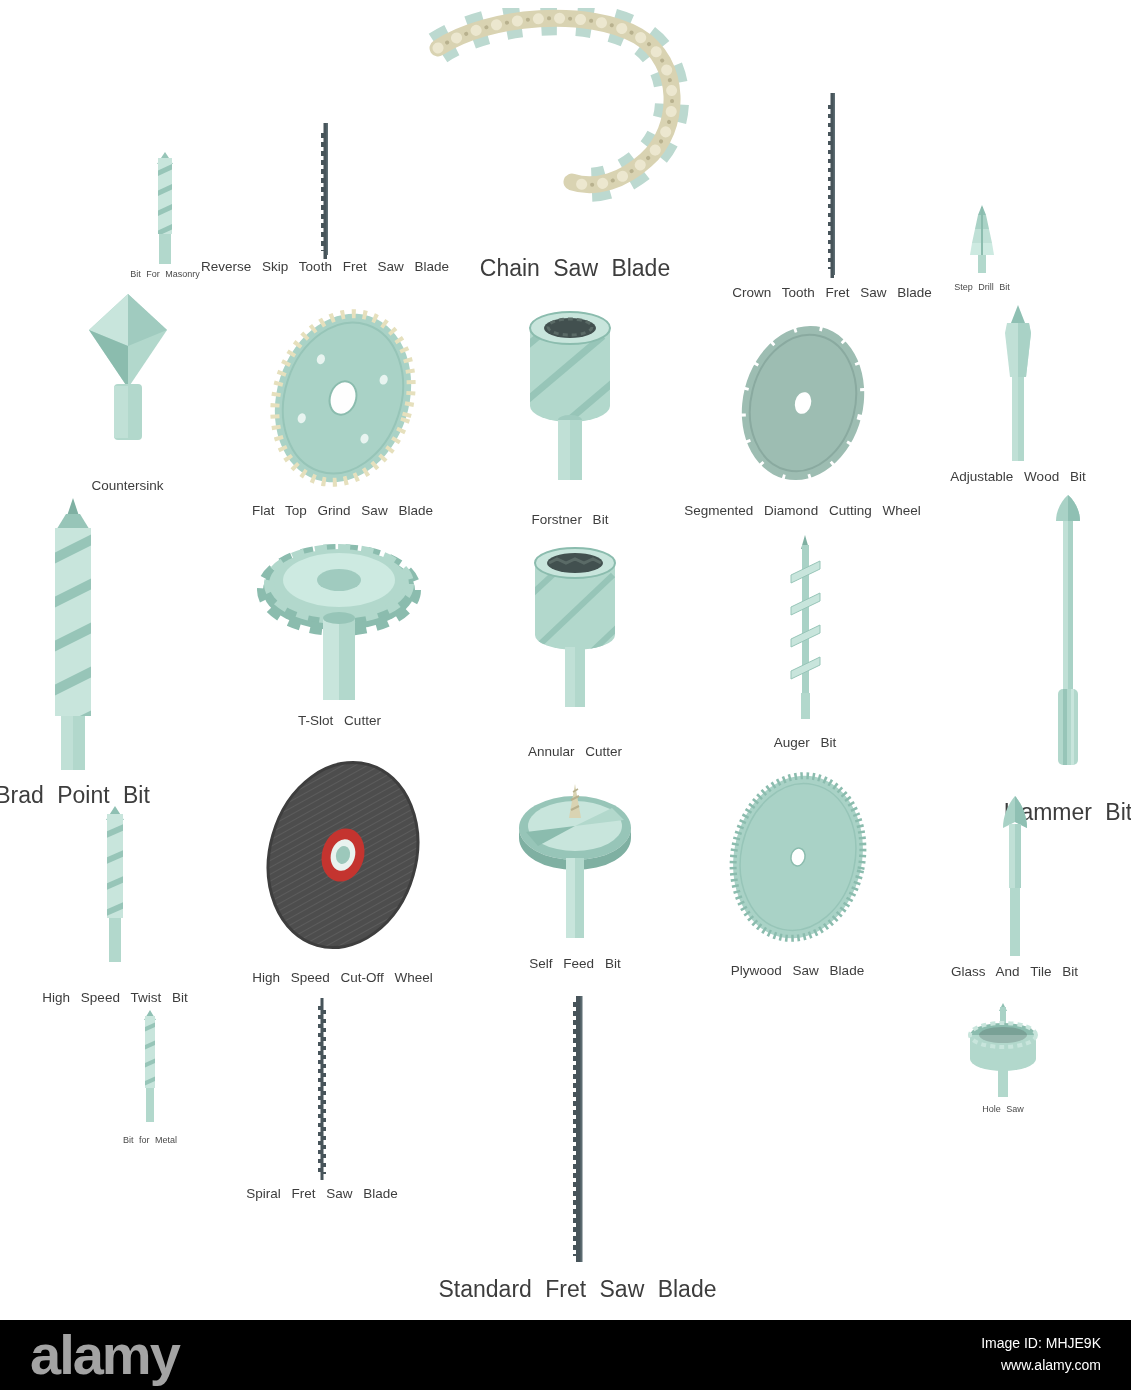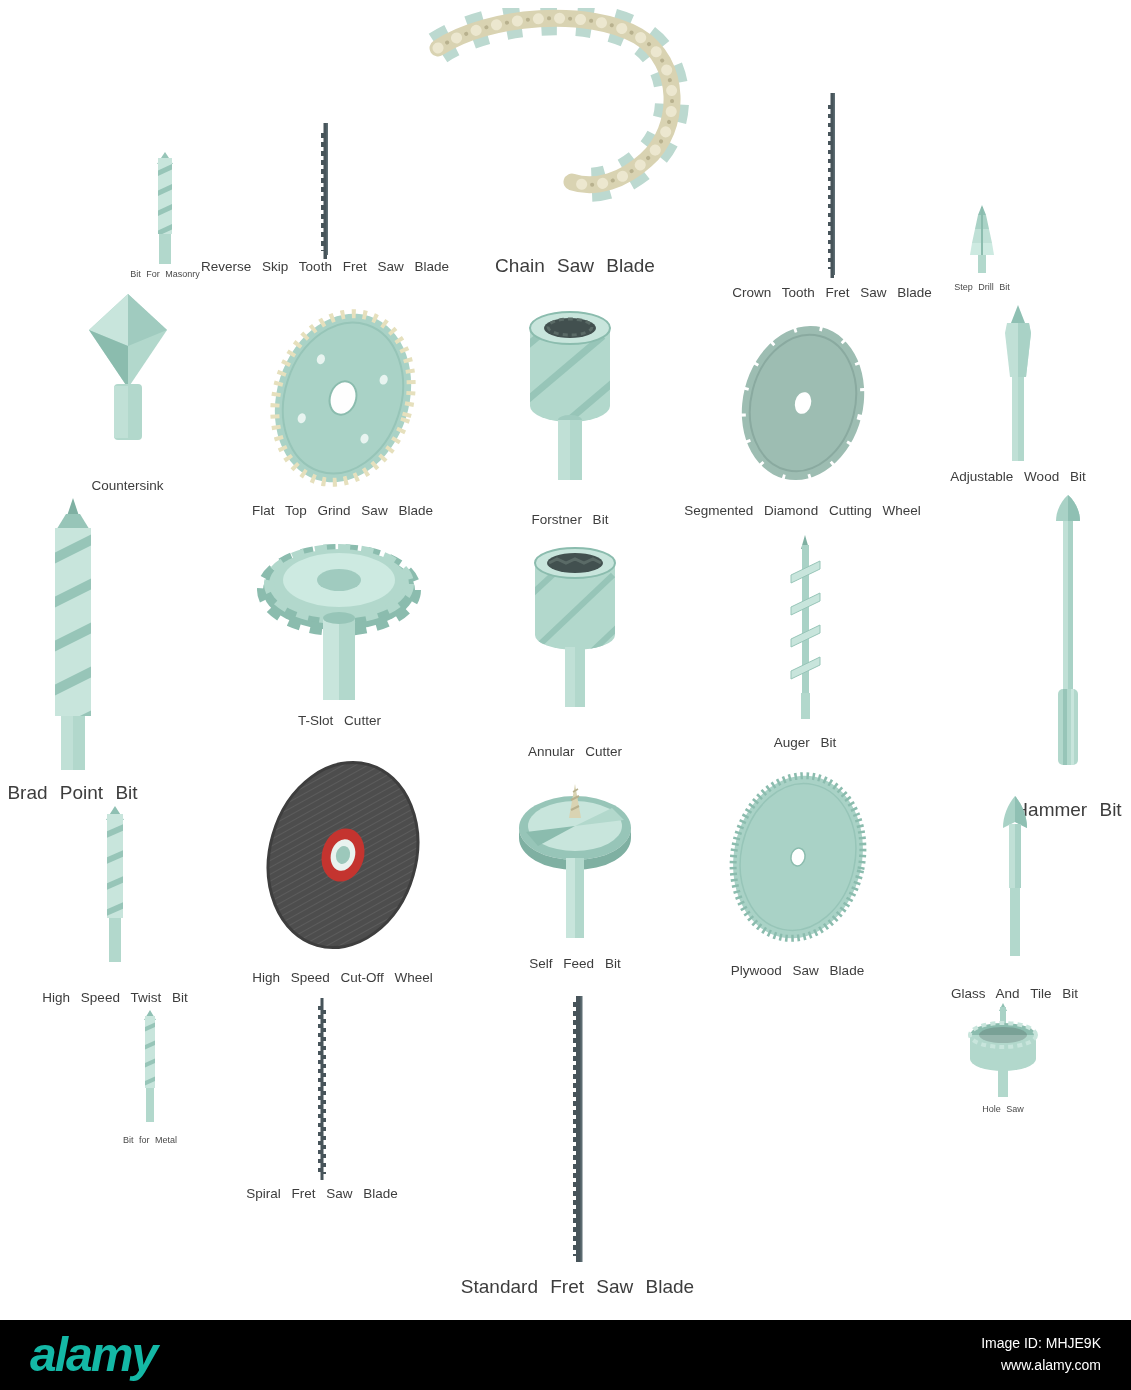--- a/index.html
+++ b/index.html
@@ -1,25 +1,25 @@
 <!DOCTYPE html>
 <html><head>
 <meta charset="utf-8">
 <style>
   * { margin:0; padding:0; box-sizing:border-box; }
   html,body { background:#ffffff; font-family:"Liberation Sans", sans-serif; }
   .canvas { position:relative; width:1131px; height:1390px; background:#ffffff; overflow:hidden; }
   .item { position:absolute; display:flex; flex-direction:column; align-items:center; }
   .label { color:#3d3d3d; word-spacing:7px; white-space:nowrap; text-align:center; }
   .label-md { font-size:13.5px; }
-  .label-lg { font-size:19px; }
+  .label-lg { font-size:23px; }
   .label-sm { font-size:9px; word-spacing:3px; color:#4a4a4a; }
   .bar { position:absolute; left:0; bottom:0; width:100%; height:70px; background:#000;
          display:flex; align-items:center; justify-content:space-between; padding:0 30px; }
-  .brand { color:#14b8a6; font-size:48px; font-weight:bold; letter-spacing:-2px; line-height:1;font-style:italic; }
+  .brand { color:#a3a3a3; font-size:56px; font-weight:bold; letter-spacing:-2px; line-height:1; }
   .meta { color:#fff; text-align:right; font-size:14px; line-height:1.55; }
   svg { display:block; }
 </style>
 </head>
 <body>
 
 <div class="canvas">
 
   <figure class="item" style="left:110px; top:152px; width:110px;justify-content:center;">
     <svg width="30" height="112" viewBox="0 0 30 112">
@@ -311,21 +311,21 @@
   </figure>
 
   <figure class="item" style="left:932px; top:796px; width:165px;">
     <svg width="40" height="162" viewBox="0 0 40 162">
       <path d="M20,0 C27,8 32,20 32,32 L20,26 L8,32 C8,20 13,8 20,0 Z" fill="#a9d2c6"></path>
       <path d="M20,0 C27,8 32,20 32,32 L20,26 Z" fill="#8fc0b3"></path>
       <rect x="14" y="28" width="12" height="64" fill="#c0e0d6"></rect>
       <rect x="20" y="28" width="6" height="64" fill="#a9d2c6"></rect>
       <rect x="15" y="92" width="10" height="68" fill="#b2d8cc"></rect>
     </svg>
-    <figcaption class="label label-md" style="margin-top:28px;">Glass And Tile Bit</figcaption>
+    <figcaption class="label label-md" style="margin-top:6px;">Glass And Tile Bit</figcaption>
   </figure>
 
   <figure class="item" style="left:100px; top:1010px; width:100px;">
     <svg width="26" height="112" viewBox="0 0 26 112">
       <defs>
           <clipPath id="cpM2">
             <rect x="8" y="6" width="10" height="72"></rect>
           </clipPath>
         </defs>
       <polygon points="13,0 19,10 7,10" fill="#8fc0b3"></polygon>

